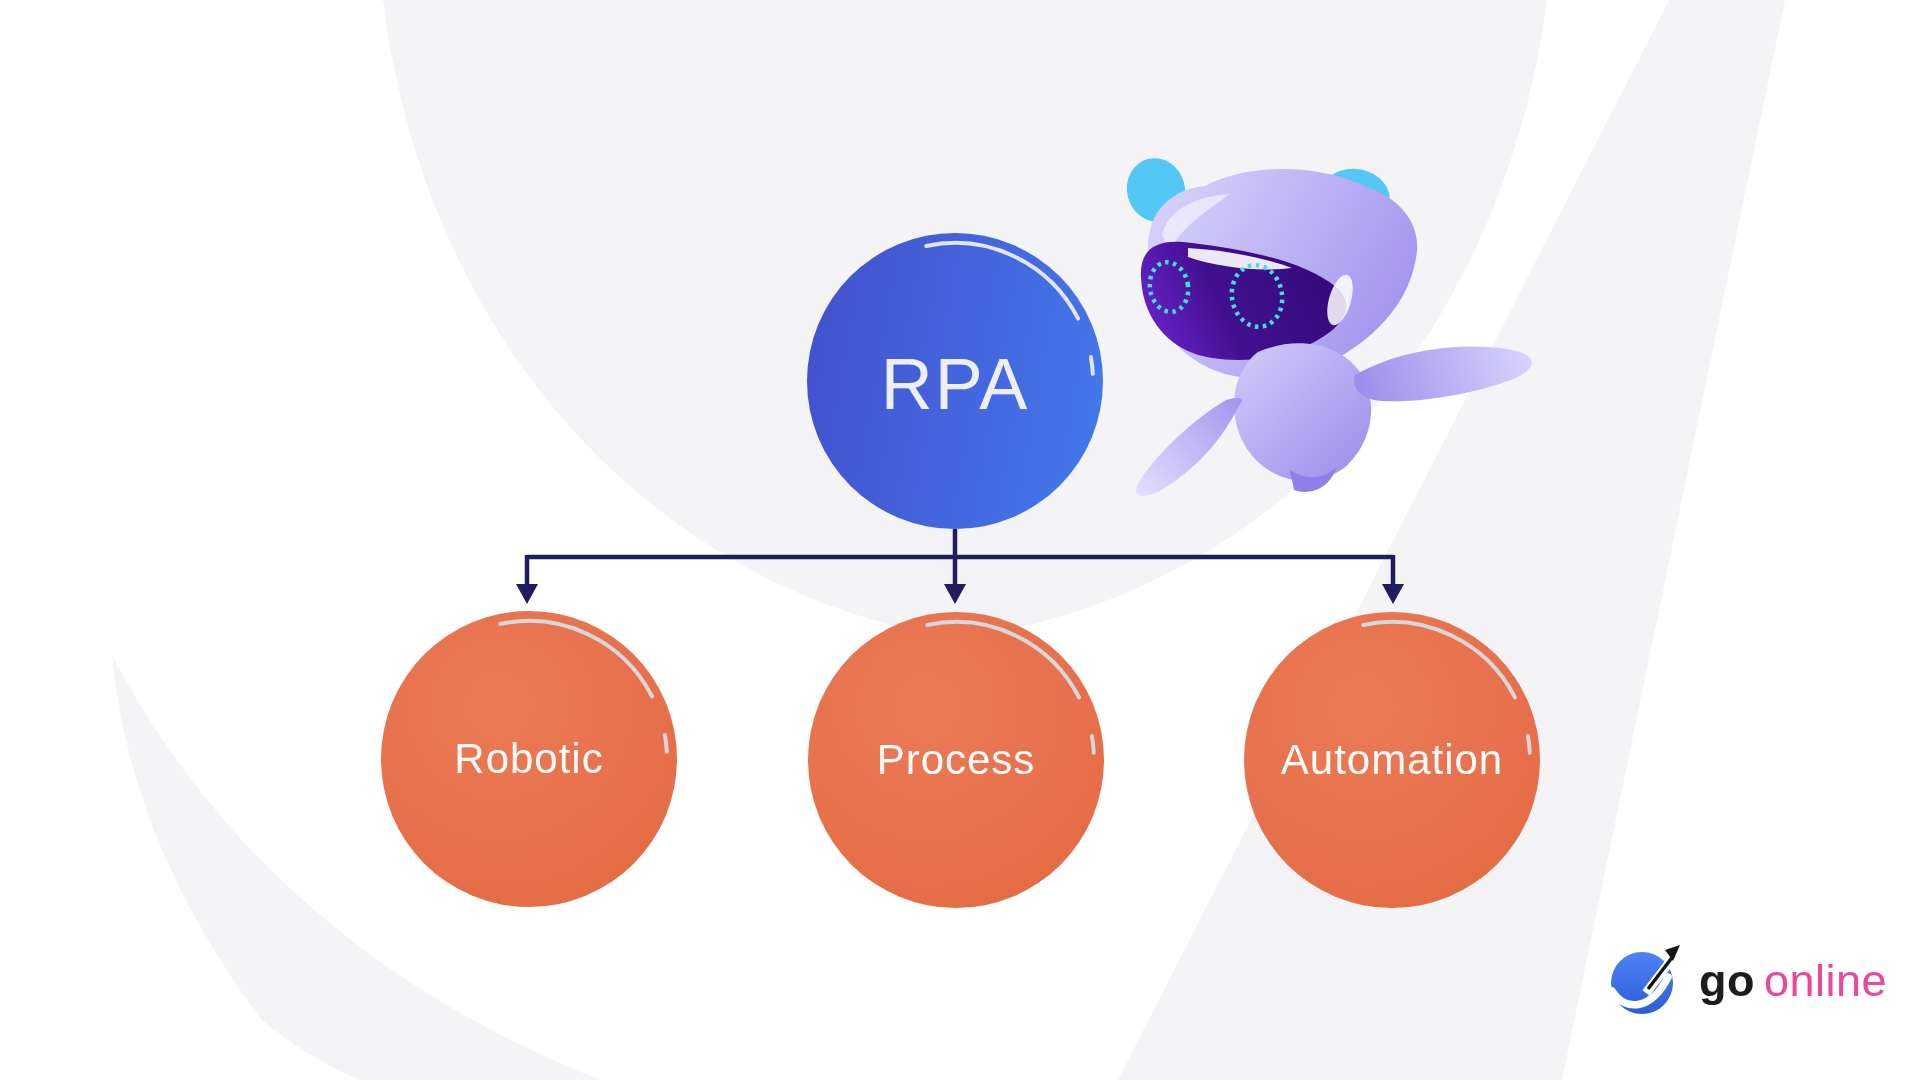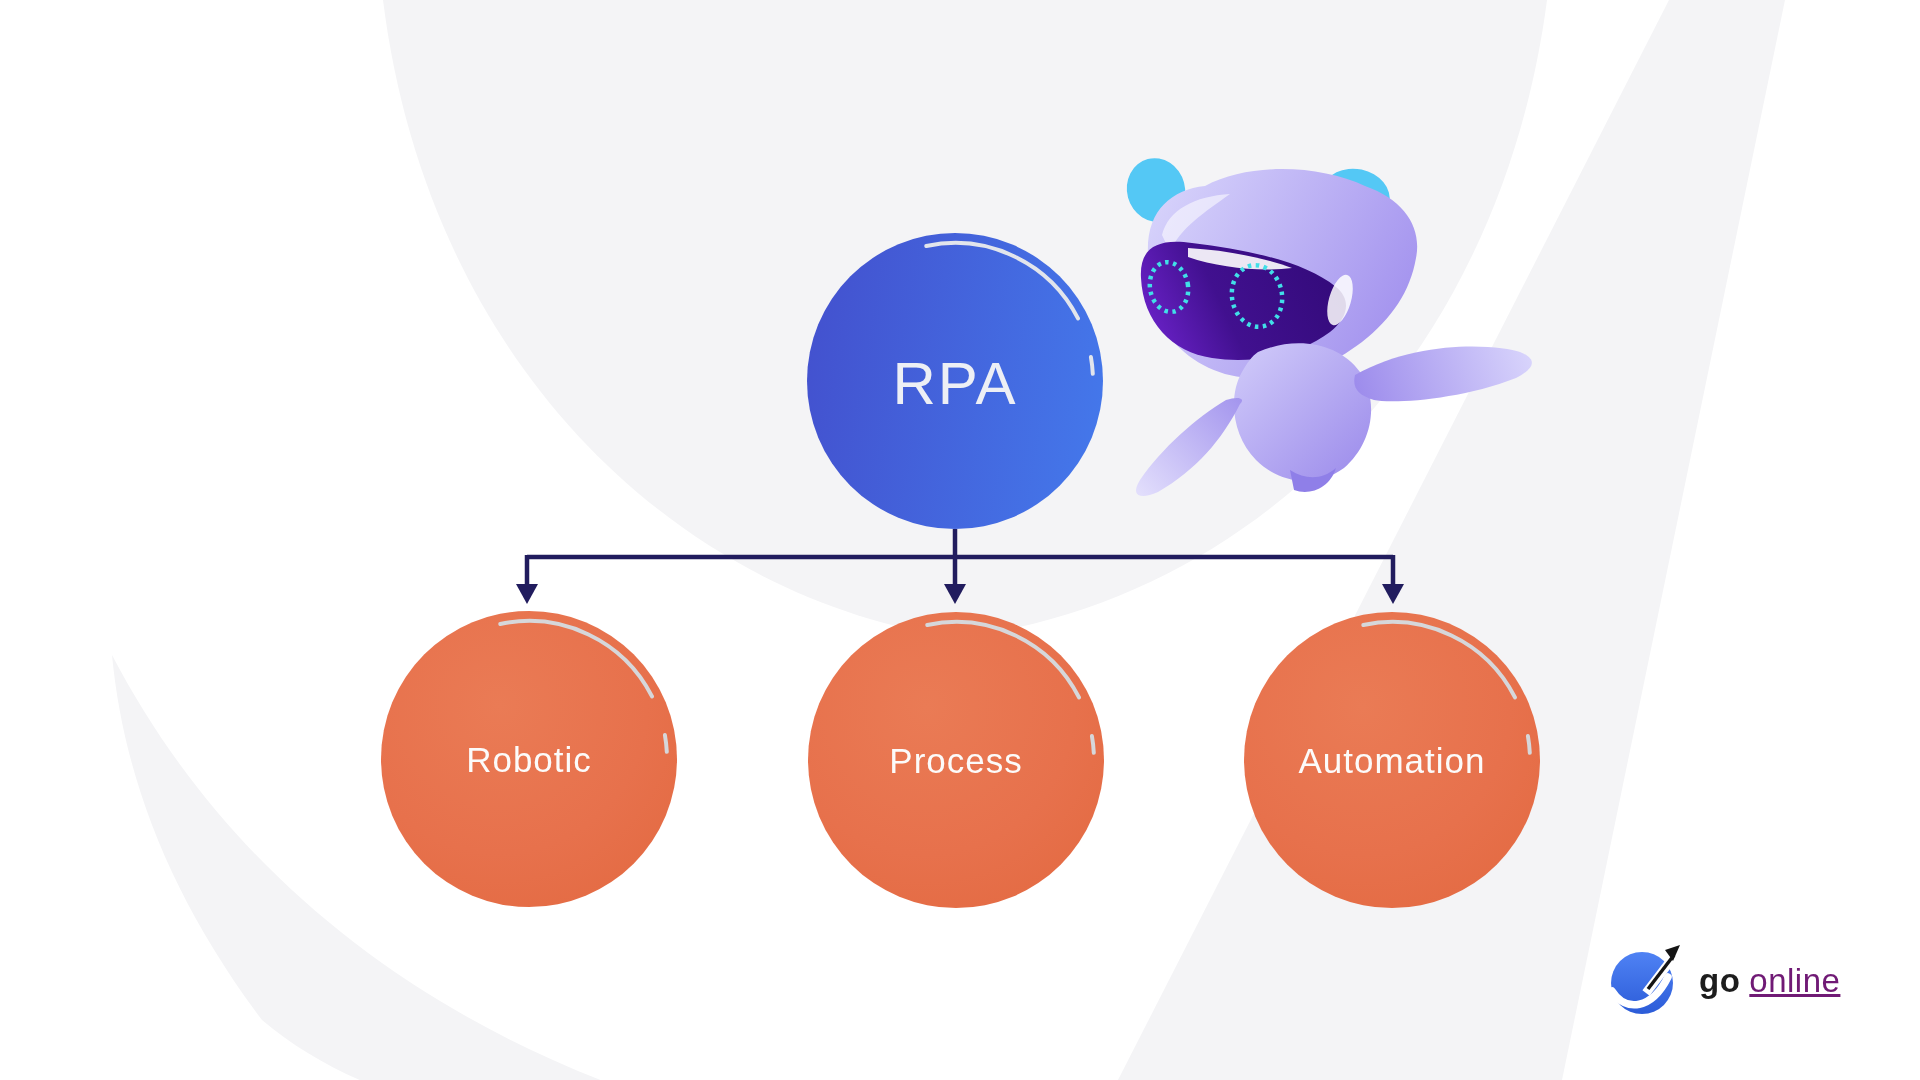--- a/index.html
+++ b/index.html
@@ -21,31 +21,31 @@
     background:radial-gradient(circle at 40% 32%,#ea7b55 0%,#e7714c 55%,#e2683f 100%);
   }
   .node-robotic{left:381px;top:611px;}
   .node-process{left:808px;top:612px;align-items:center;}
   .node-automation{left:1244px;top:612px;justify-content:center;}
   .node .arc{position:absolute;left:0;top:0;width:296px;height:296px;}
   .arc path{fill:none;stroke-linecap:round;}
   .arc-blue path{stroke:#e2e5ec;stroke-width:4;}
   .arc-orange path{stroke:#d6d7da;stroke-width:4;}
   .node-label{position:relative;z-index:2;line-height:1;}
-  .root-label{font-size:60px;letter-spacing:2px;color:#edeff5;margin-top:6px;}
-  .child-label{font-size:35px;letter-spacing:1px;color:#fcfbfa;}
+  .root-label{font-size:72px;letter-spacing:2px;color:#edeff5;margin-top:6px;}
+  .child-label{font-size:42px;letter-spacing:1px;color:#fcfbfa;}
   
   .logo{
     position:absolute;left:1590px;top:930px;width:270px;height:100px;
     display:flex;align-items:center;gap:9px;
   }
   .logo-mark{width:100px;height:95px;flex:0 0 auto;}
-  .logo-word{font-size:33px;line-height:1;}
+  .logo-word{font-size:45px;line-height:1;}
   .logo-go{font-weight:bold;color:#1d1d1d;letter-spacing:0.5px;}
-  .logo-online{color:#701a75;letter-spacing:0.5px;text-decoration:underline;}
+  .logo-online{color:#ec4899;letter-spacing:0.5px;}
 </style>
 </head>
 <body>
 
 <div class="canvas">
 
   <svg class="layer" viewBox="0 0 1920 1080" aria-hidden="true">
     <rect x="0" y="0" width="1920" height="1080" fill="#ffffff"></rect>
     <path d="M 383 0 C 428 360 675 598 958 638 C 1268 598 1502 345 1547 0 Z" fill="#f4f4f6"></path>
     <path d="M 1669 0 L 1785 0 L 1562 1080 L 1118 1080 Z" fill="#f4f4f6"></path>

